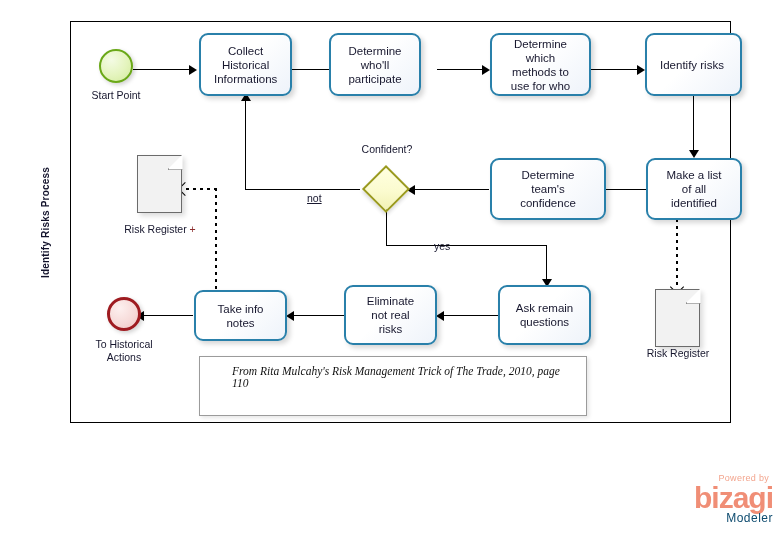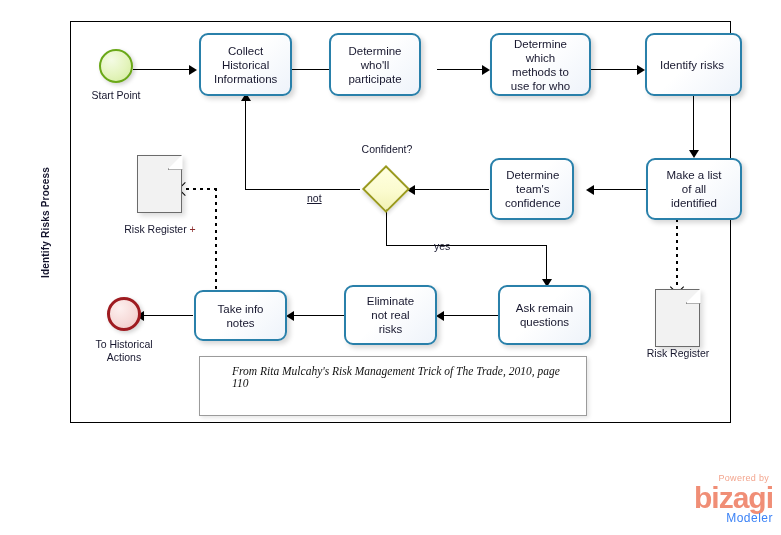--- a/index.html
+++ b/index.html
@@ -82,21 +82,21 @@
   
   .annot{position:absolute;border:1px solid #9b9b9b;background:#fff;
         box-sizing:border-box;box-shadow:2px 2px 4px rgba(0,0,0,.10);
         padding:8px 10px;font-family:"Liberation Serif",serif;
         font-style:italic;font-size:11.5px;color:#111;}
 
   
   .logo{position:absolute;right:8px;bottom:6px;width:112px;height:56px;text-align:right;}
   .logo .pb{font-size:9px;color:#f3a58e;letter-spacing:.3px;margin-right:4px;}
   .logo .bz{font-size:30px;line-height:30px;color:#f08e76;font-weight:bold;letter-spacing:-1px;}
-  .logo .md{font-size:12px;color:#3b82f6;letter-spacing:.5px;margin-top:-2px;}
+  .logo .md{font-size:12px;color:#0c4a6e;letter-spacing:.5px;margin-top:-2px;}
 </style>
 </head>
 <body>
 
 <div id="canvas">
 
   <div class="pool"></div>
   <div class="lane-header">
     <span>Identify Risks Process</span>
   </div>
@@ -160,21 +160,21 @@
   </div>
 
   <div class="task" style="left:645px;top:33px;width:97px;height:63px;">
     <span>Identify risks</span>
   </div>
 
   <div class="task" style="left:646px;top:158px;width:96px;height:62px;">
     <span>Make a list of all identified</span>
   </div>
 
-  <div class="task" style="left:490px;top:158px;width:84px;height:62px;">
+  <div class="task" style="left:490px;top:158px;width:116px;height:62px;">
     <span>Determine team's confidence</span>
   </div>
 
   <div class="task" style="left:498px;top:285px;width:93px;height:60px;">
     <span>Ask remain questions</span>
   </div>
 
   <div class="task" style="left:344px;top:285px;width:93px;height:60px;">
     <span>Eliminate not real risks</span>
   </div>

